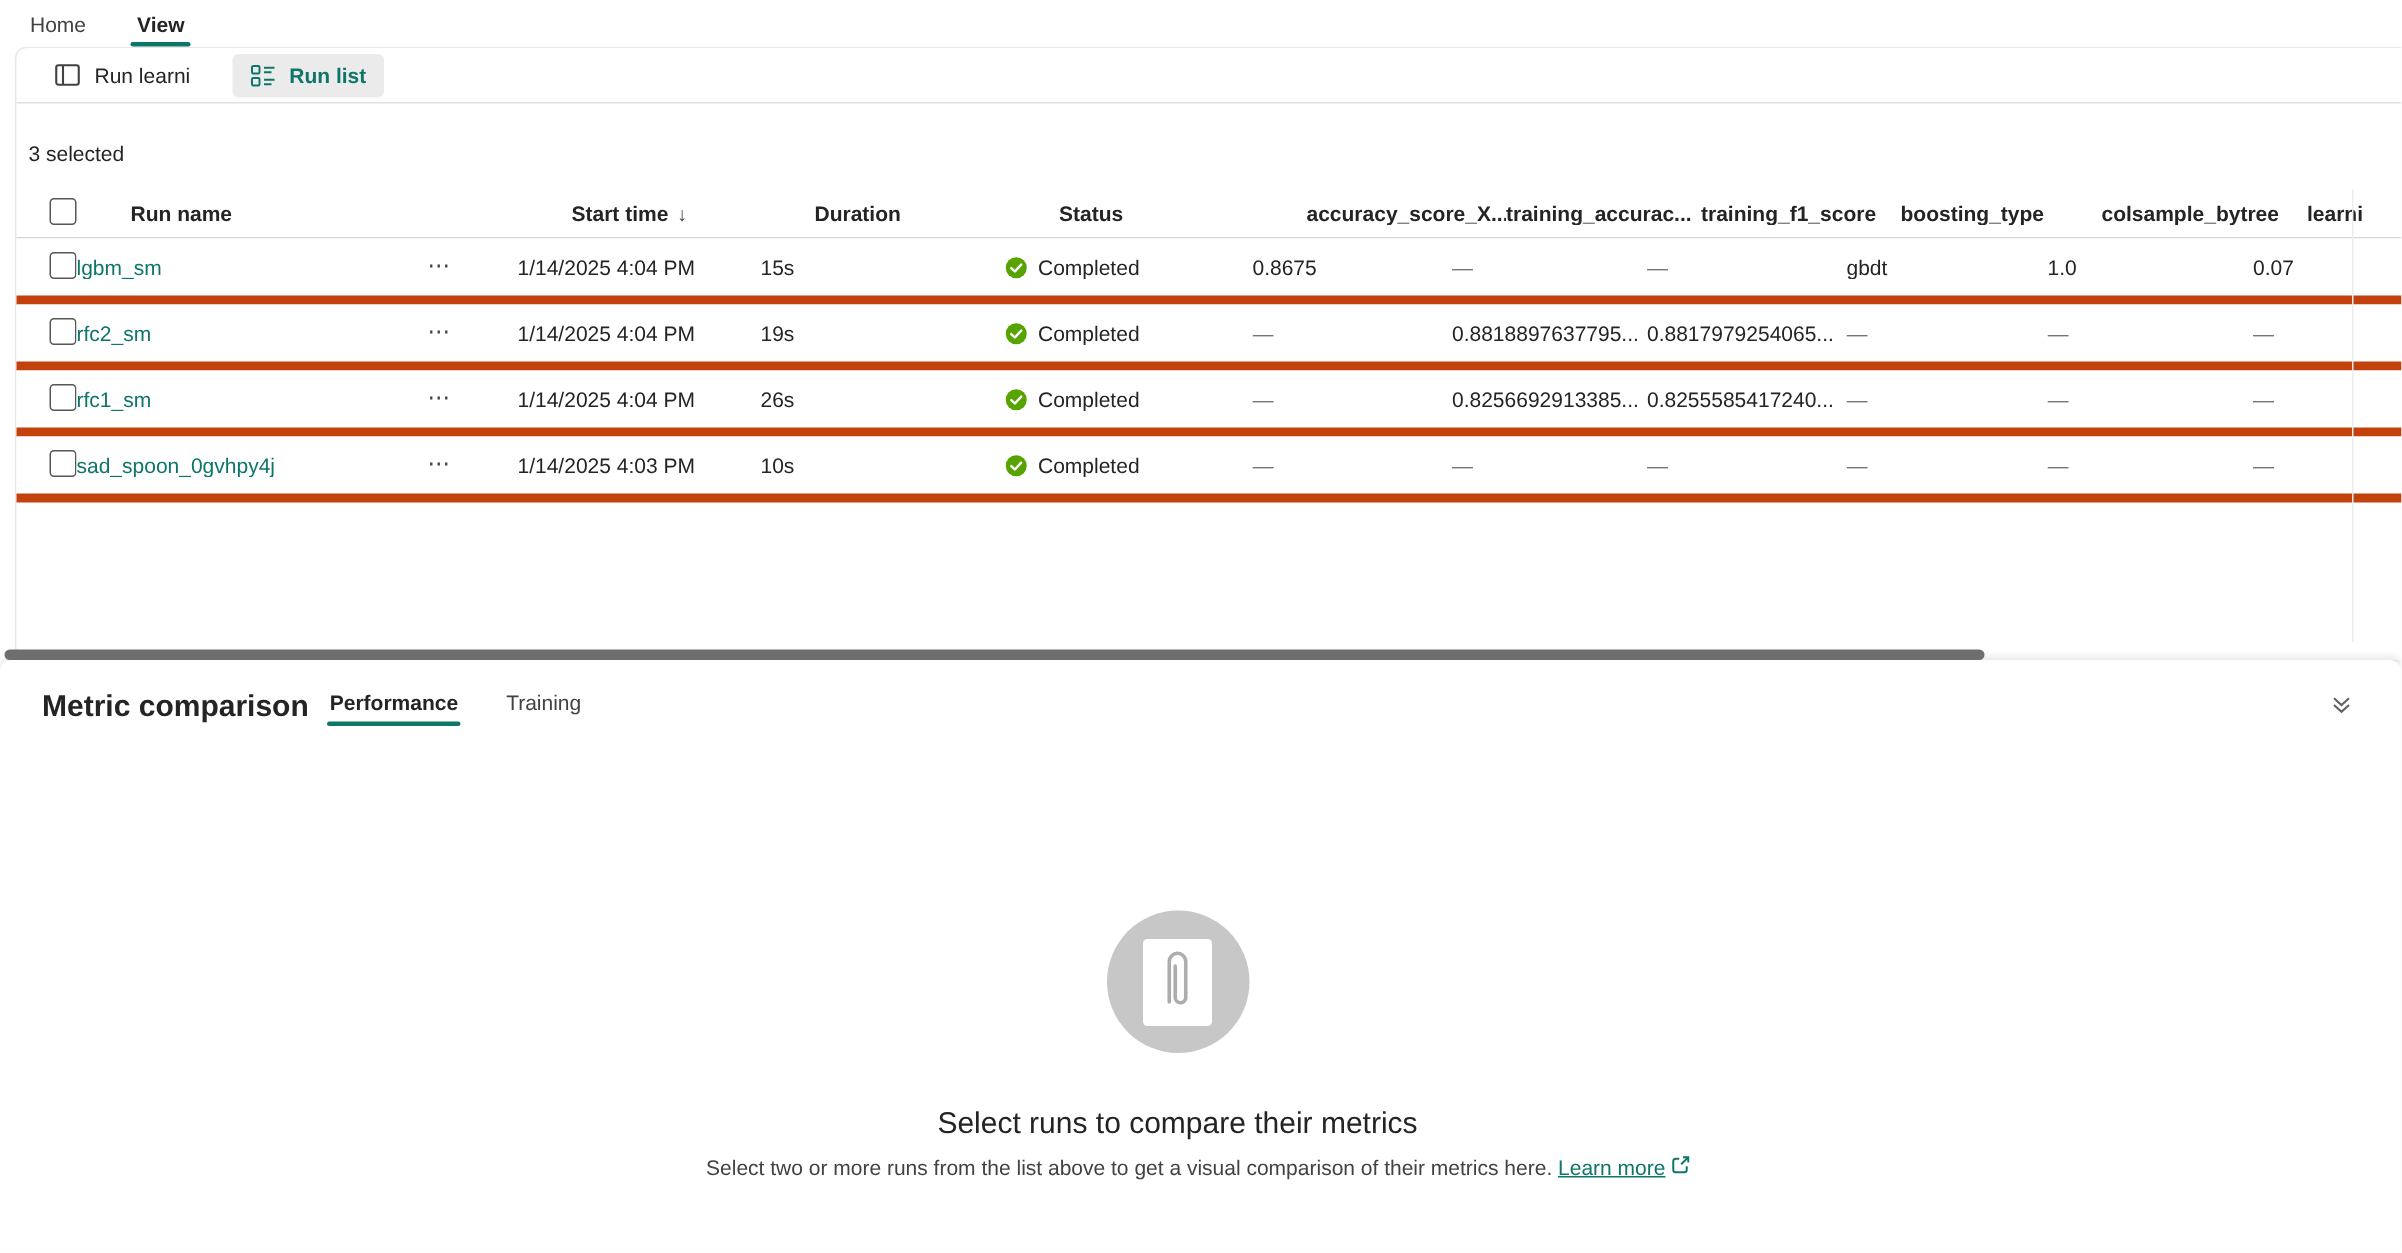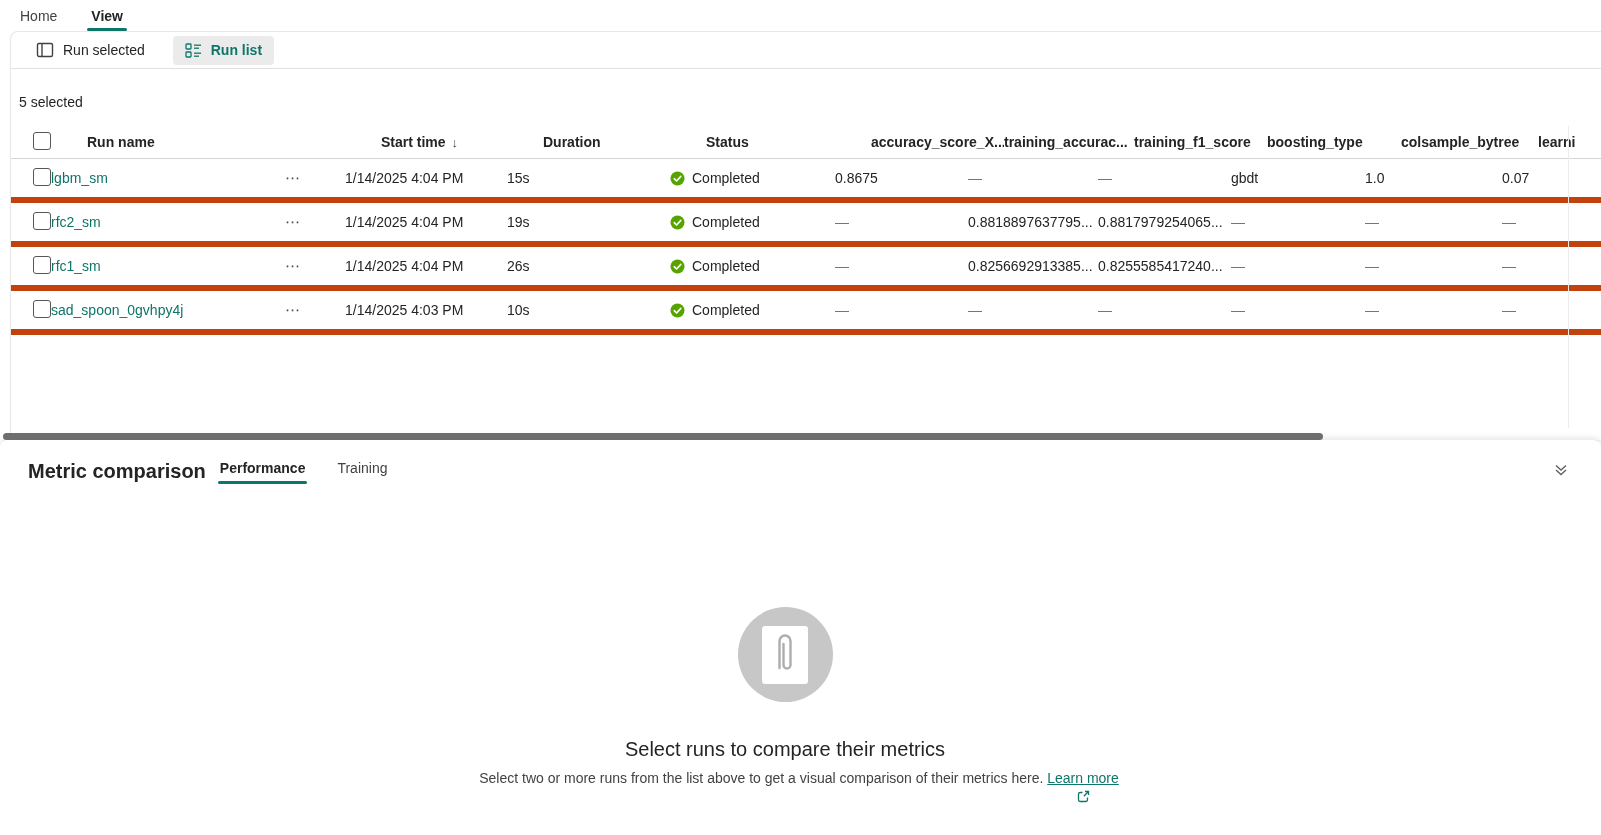--- a/index.html
+++ b/index.html
@@ -190,59 +190,58 @@
   }
   .empty-heading { font-size: 20px; color: #242424; margin-bottom: 9px; font-weight: 400; }
   .empty-desc { font-size: 14px; color: #424242; padding-left: 28px; }
   .learn-link {
     color: var(--accent);
     text-decoration: underline;
     cursor: pointer;
     display: inline-flex;
     align-items: center;
     gap: 4px;
-    flex-direction: column;
   }
 </style>
 </head>
 <body style="--accent: #0E7569;">
 
 <div class="tabstrip">
   <div class="rtab">Home</div>
   <div class="rtab active">View</div>
 </div>
 
 <div class="content-card">
 
   <div class="toolbar">
     <div class="tool-btn">
       <span class="t-icon">
         <svg width="18" height="18" viewBox="0 0 18 18" fill="none">
           <rect x="1.5" y="2.5" width="15" height="13" rx="1.5" stroke="#424242" stroke-width="1.4"></rect>
           <line x1="6" y1="3" x2="6" y2="15.5" stroke="#424242" stroke-width="1.4"></line>
         </svg>
       </span>
-      <span>Run selected</span>
+      <span>Run learni</span>
     </div>
     <div class="tool-btn selected">
       <span class="t-icon">
         <svg width="17" height="17" viewBox="0 0 17 17" fill="none">
           <rect x="1" y="2" width="5" height="5" rx="0.8" stroke="#0E7569" stroke-width="1.3"></rect>
           <line x1="9" y1="3.2" x2="16" y2="3.2" stroke="#0E7569" stroke-width="1.3"></line>
           <line x1="9" y1="6.2" x2="14" y2="6.2" stroke="#0E7569" stroke-width="1.3"></line>
           <rect x="1" y="10" width="5" height="5" rx="0.8" stroke="#0E7569" stroke-width="1.3"></rect>
           <line x1="9" y1="11.2" x2="16" y2="11.2" stroke="#0E7569" stroke-width="1.3"></line>
           <line x1="9" y1="14.2" x2="14" y2="14.2" stroke="#0E7569" stroke-width="1.3"></line>
         </svg>
       </span>
       <span>Run list</span>
     </div>
   </div>
 
-  <div class="selection-status">5 selected</div>
+  <div class="selection-status">3 selected</div>
 
   <div class="table-wrap">
     <div class="thead">
       <div class="cell-check">
         <span class="checkbox"></span>
       </div>
 
     <div class="hcell" style="width: 294px; text-align: center;">
           <span>Run name</span>
         </div>

